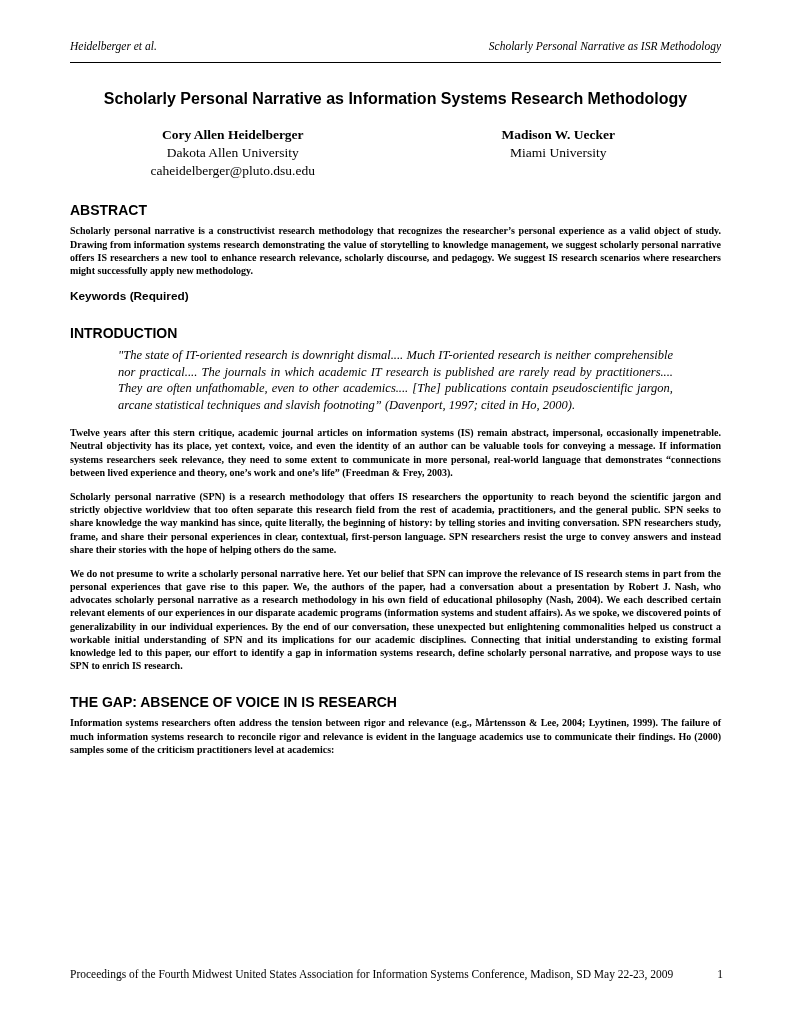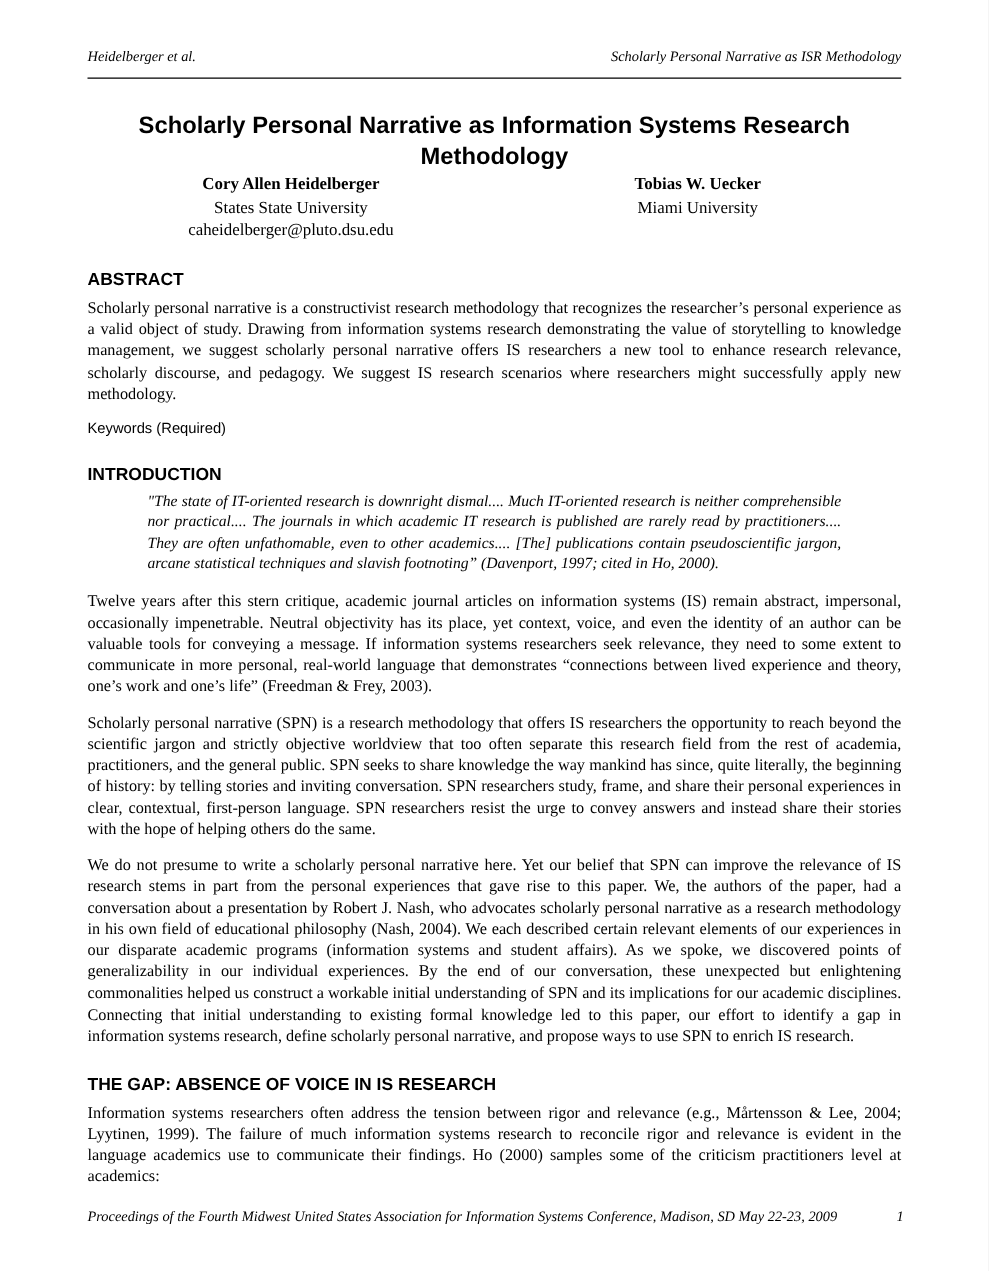--- a/index.html
+++ b/index.html
@@ -20,70 +20,70 @@
     font-style: italic;
     font-size: 11.5px;
   }
   .head-rule {
     border-bottom: 1.5px solid #000;
     margin-top: 10px;
   }
   .paper-title {
     font-family: "Liberation Sans", sans-serif;
     font-weight: bold;
-    font-size: 19px;
+    font-size: 16px;
     text-align: center;
     line-height: 1.3;
     max-width: 600px;
     margin: 26px auto 0 auto;
   }
   .authors-row {
     display: flex;
-    margin-top: 0;
+    margin-top: 16px;
   }
   .author-block {
     flex: 1;
     text-align: center;
     font-size: 13.5px;
     line-height: 1.35;
   }
   .author-name { font-weight: bold; }
   .section-heading {
     font-family: "Liberation Sans", sans-serif;
     font-weight: bold;
     font-size: 14px;
     margin: 22px 0 6px 0;
   }
   .sub-heading {
     font-family: "Liberation Sans", sans-serif;
-    font-weight: normal;
+    font-weight: bold;
     font-size: 11.8px;
     margin: 12px 0 6px 0;
   }
   .para {
-    font-size: 13px;
+    font-size: 10px;
     line-height: 1.32;
     text-align: justify;
     margin: 0 0 11px 0;
+    font-weight: bold;
   }
   .block-quote {
     font-size: 12.5px;
     line-height: 1.32;
     font-style: italic;
     text-align: justify;
     margin: 4px 48px 13px 48px;
   }
   .footer {
     position: absolute;
     left: 70px;
     right: 68px;
     bottom: 44px;
     display: flex;
     justify-content: space-between;
-    font-style: italic;
     font-size: 11.5px;
     margin-top: 24px;
   }
   .footer .page-num { padding-left: 30px; }
 </style>
 </head>
 <body>
 
 <div class="page">
 
@@ -91,25 +91,25 @@
     <span>Heidelberger et al.</span>
     <span>Scholarly Personal Narrative as ISR Methodology</span>
   </div>
   <div class="head-rule"></div>
 
   <h1 class="paper-title">Scholarly Personal Narrative as Information Systems Research Methodology</h1>
 
   <div class="authors-row">
     <div class="author-block">
       <div class="author-name">Cory Allen Heidelberger</div>
-      <div class="author-affiliation">States State University</div>
+      <div class="author-affiliation">Dakota Allen University</div>
       <div class="author-email">caheidelberger@pluto.dsu.edu</div>
     </div>
     <div class="author-block">
-      <div class="author-name">Tobias W. Uecker</div>
+      <div class="author-name">Madison W. Uecker</div>
       <div class="author-affiliation">Miami University</div>
     </div>
   </div>
 
   <div class="section-heading">ABSTRACT</div>
   <p class="para">Scholarly personal narrative is a constructivist research methodology that recognizes the researcher’s personal experience as a valid object of study. Drawing from information systems research demonstrating the value of storytelling to knowledge management, we suggest scholarly personal narrative offers IS researchers a new tool to enhance research relevance, scholarly discourse, and pedagogy. We suggest IS research scenarios where researchers might successfully apply new methodology.</p>
 
   <div class="sub-heading">Keywords (Required)</div>
 
   <div class="section-heading">INTRODUCTION</div>

